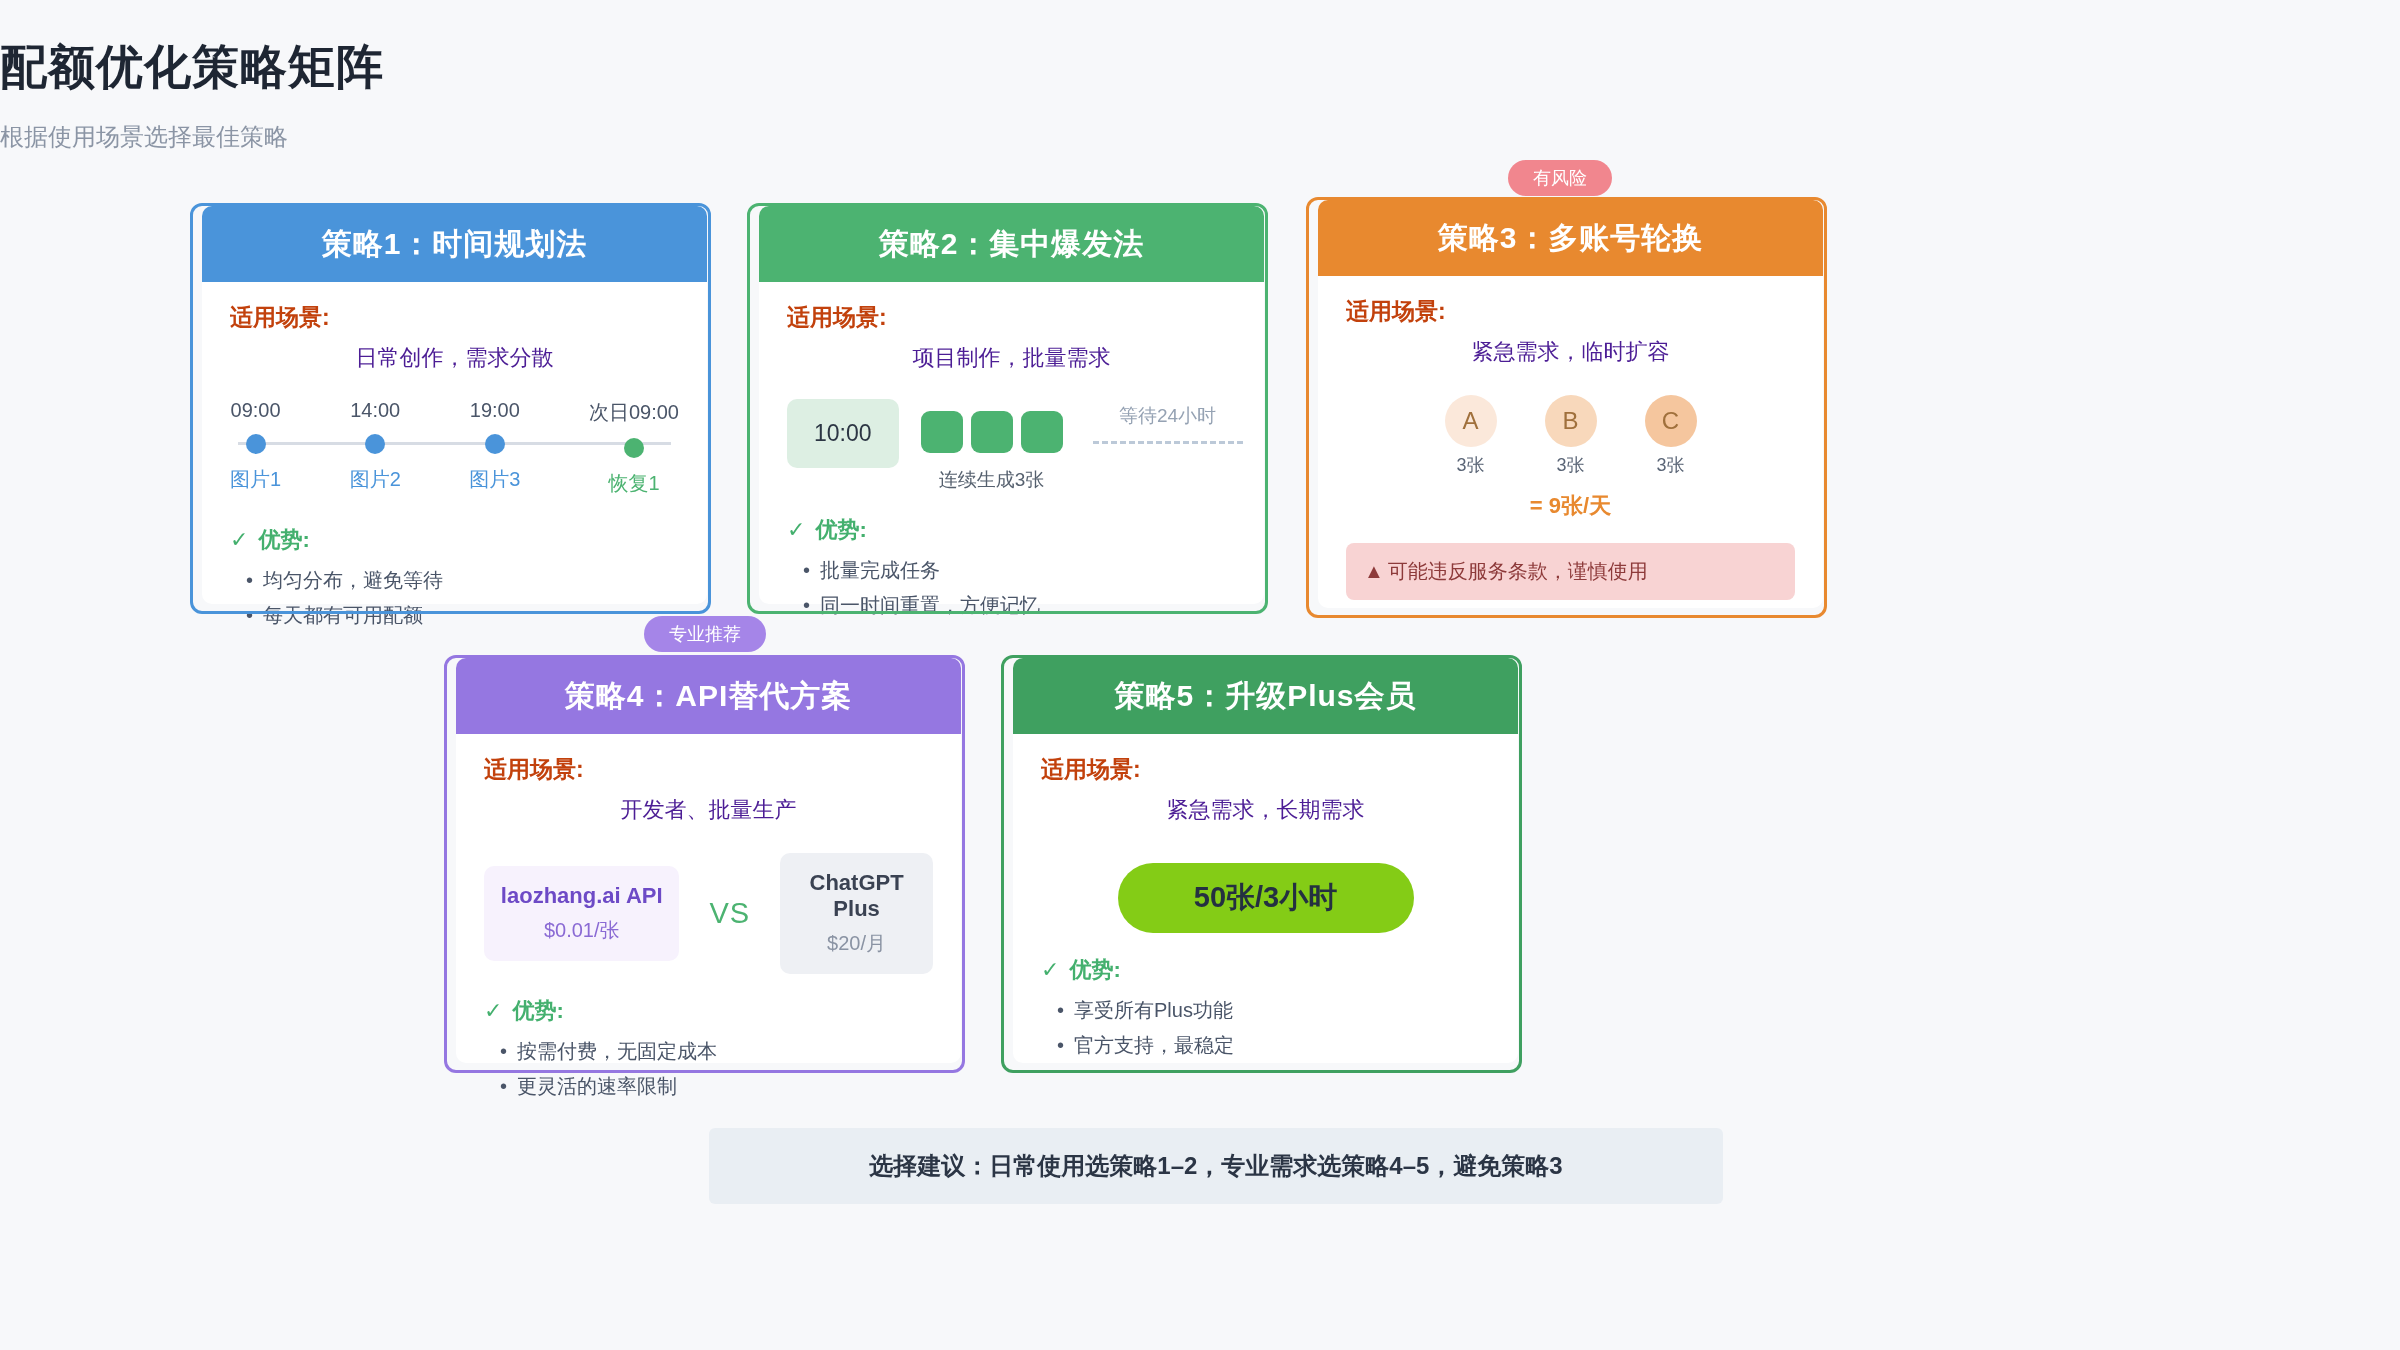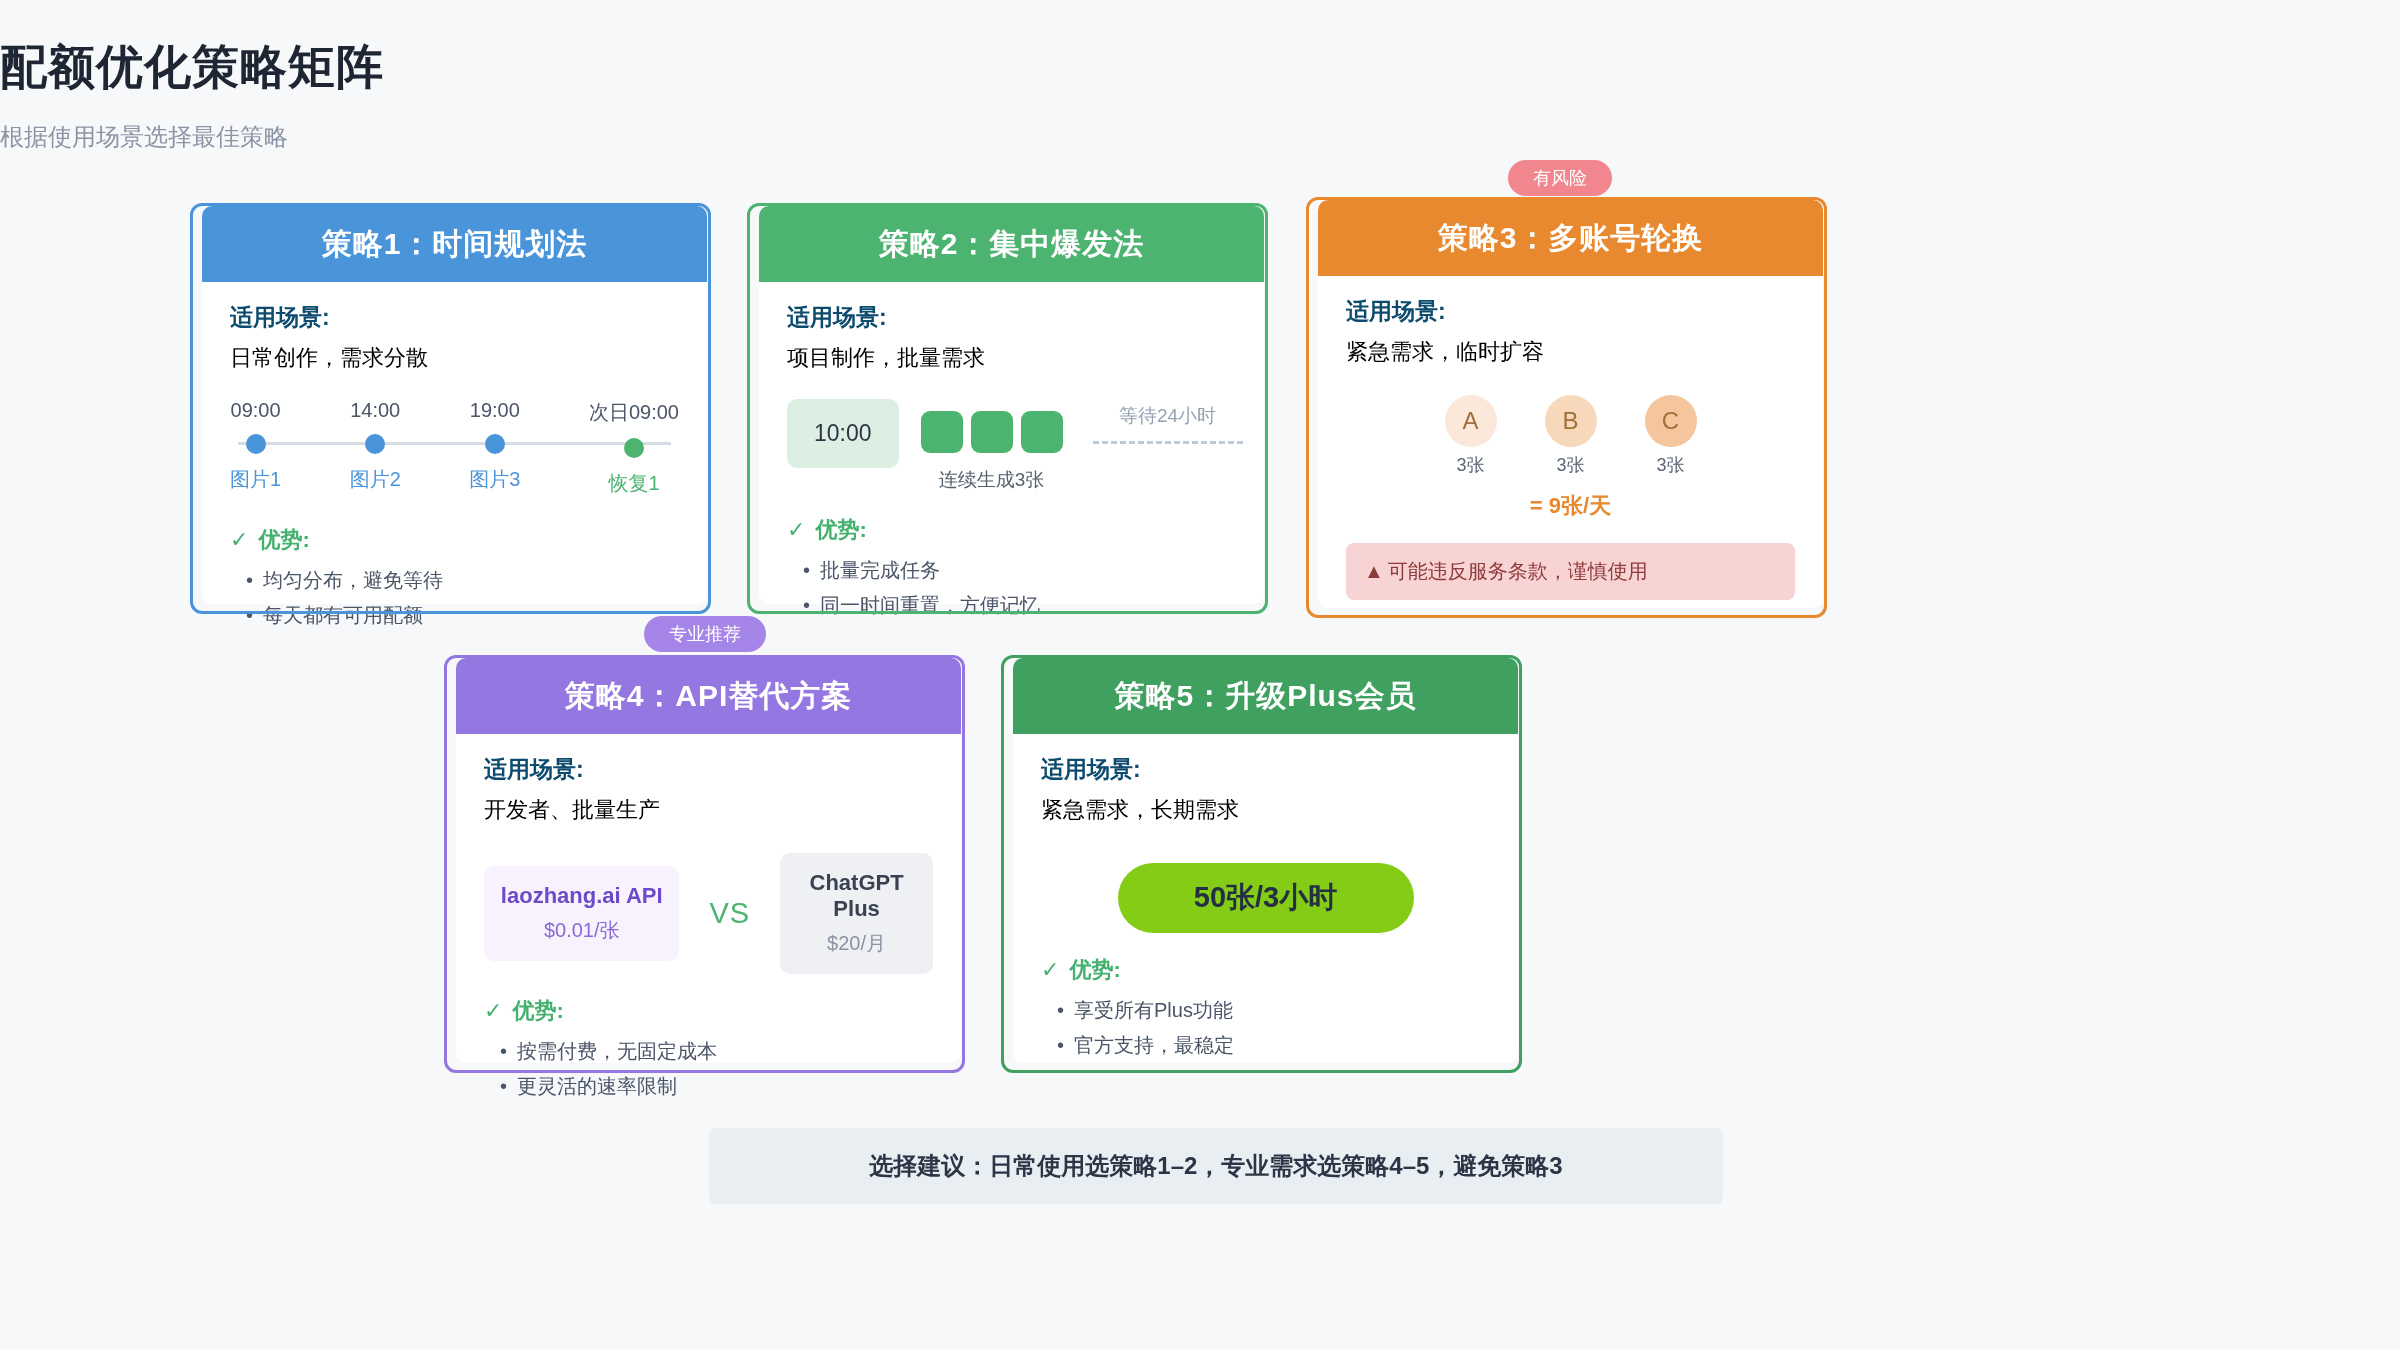--- a/index.html
+++ b/index.html
@@ -27,22 +27,22 @@
   .c-green{--accent:#4cb371;}
   .c-orange{--accent:#e8892f;}
   .c-purple{--accent:#9577e1;}
   .c-dgreen{--accent:#3fa060;}
   .card1{left:202px;top:206px;height:398px;}
   .card2{left:759px;top:206px;height:398px;}
   .card3{left:1318px;top:200px;height:408px;}
   .card4{left:456px;top:658px;height:405px;}
   .card5{left:1013px;top:658px;height:405px;}
 
-  .scen-label{margin-top:20px;font-size:23px;font-weight:700;color:#0c4a6e;}
-  .scen-text{margin-top:10px;font-size:22px;color:#000000;}
+  .scen-label{margin-top:20px;font-size:23px;font-weight:700;color:#c2410c;}
+  .scen-text{margin-top:10px;font-size:22px;color:#4c1d95;text-align:center;}
 
   .adv{margin-top:22px;}
   .adv-title{font-size:22px;font-weight:700;color:#44b06e;}
   .adv-title .check{margin-right:10px;font-weight:700;}
   .adv ul{margin:8px 0 0 16px;padding:0;}
   .adv li{list-style:none;font-size:20px;color:#4a5568;line-height:1.75;}
   .adv li::before{content:"•";margin-right:10px;}
 
   
   .timeline{position:relative;margin-top:26px;height:104px;}

